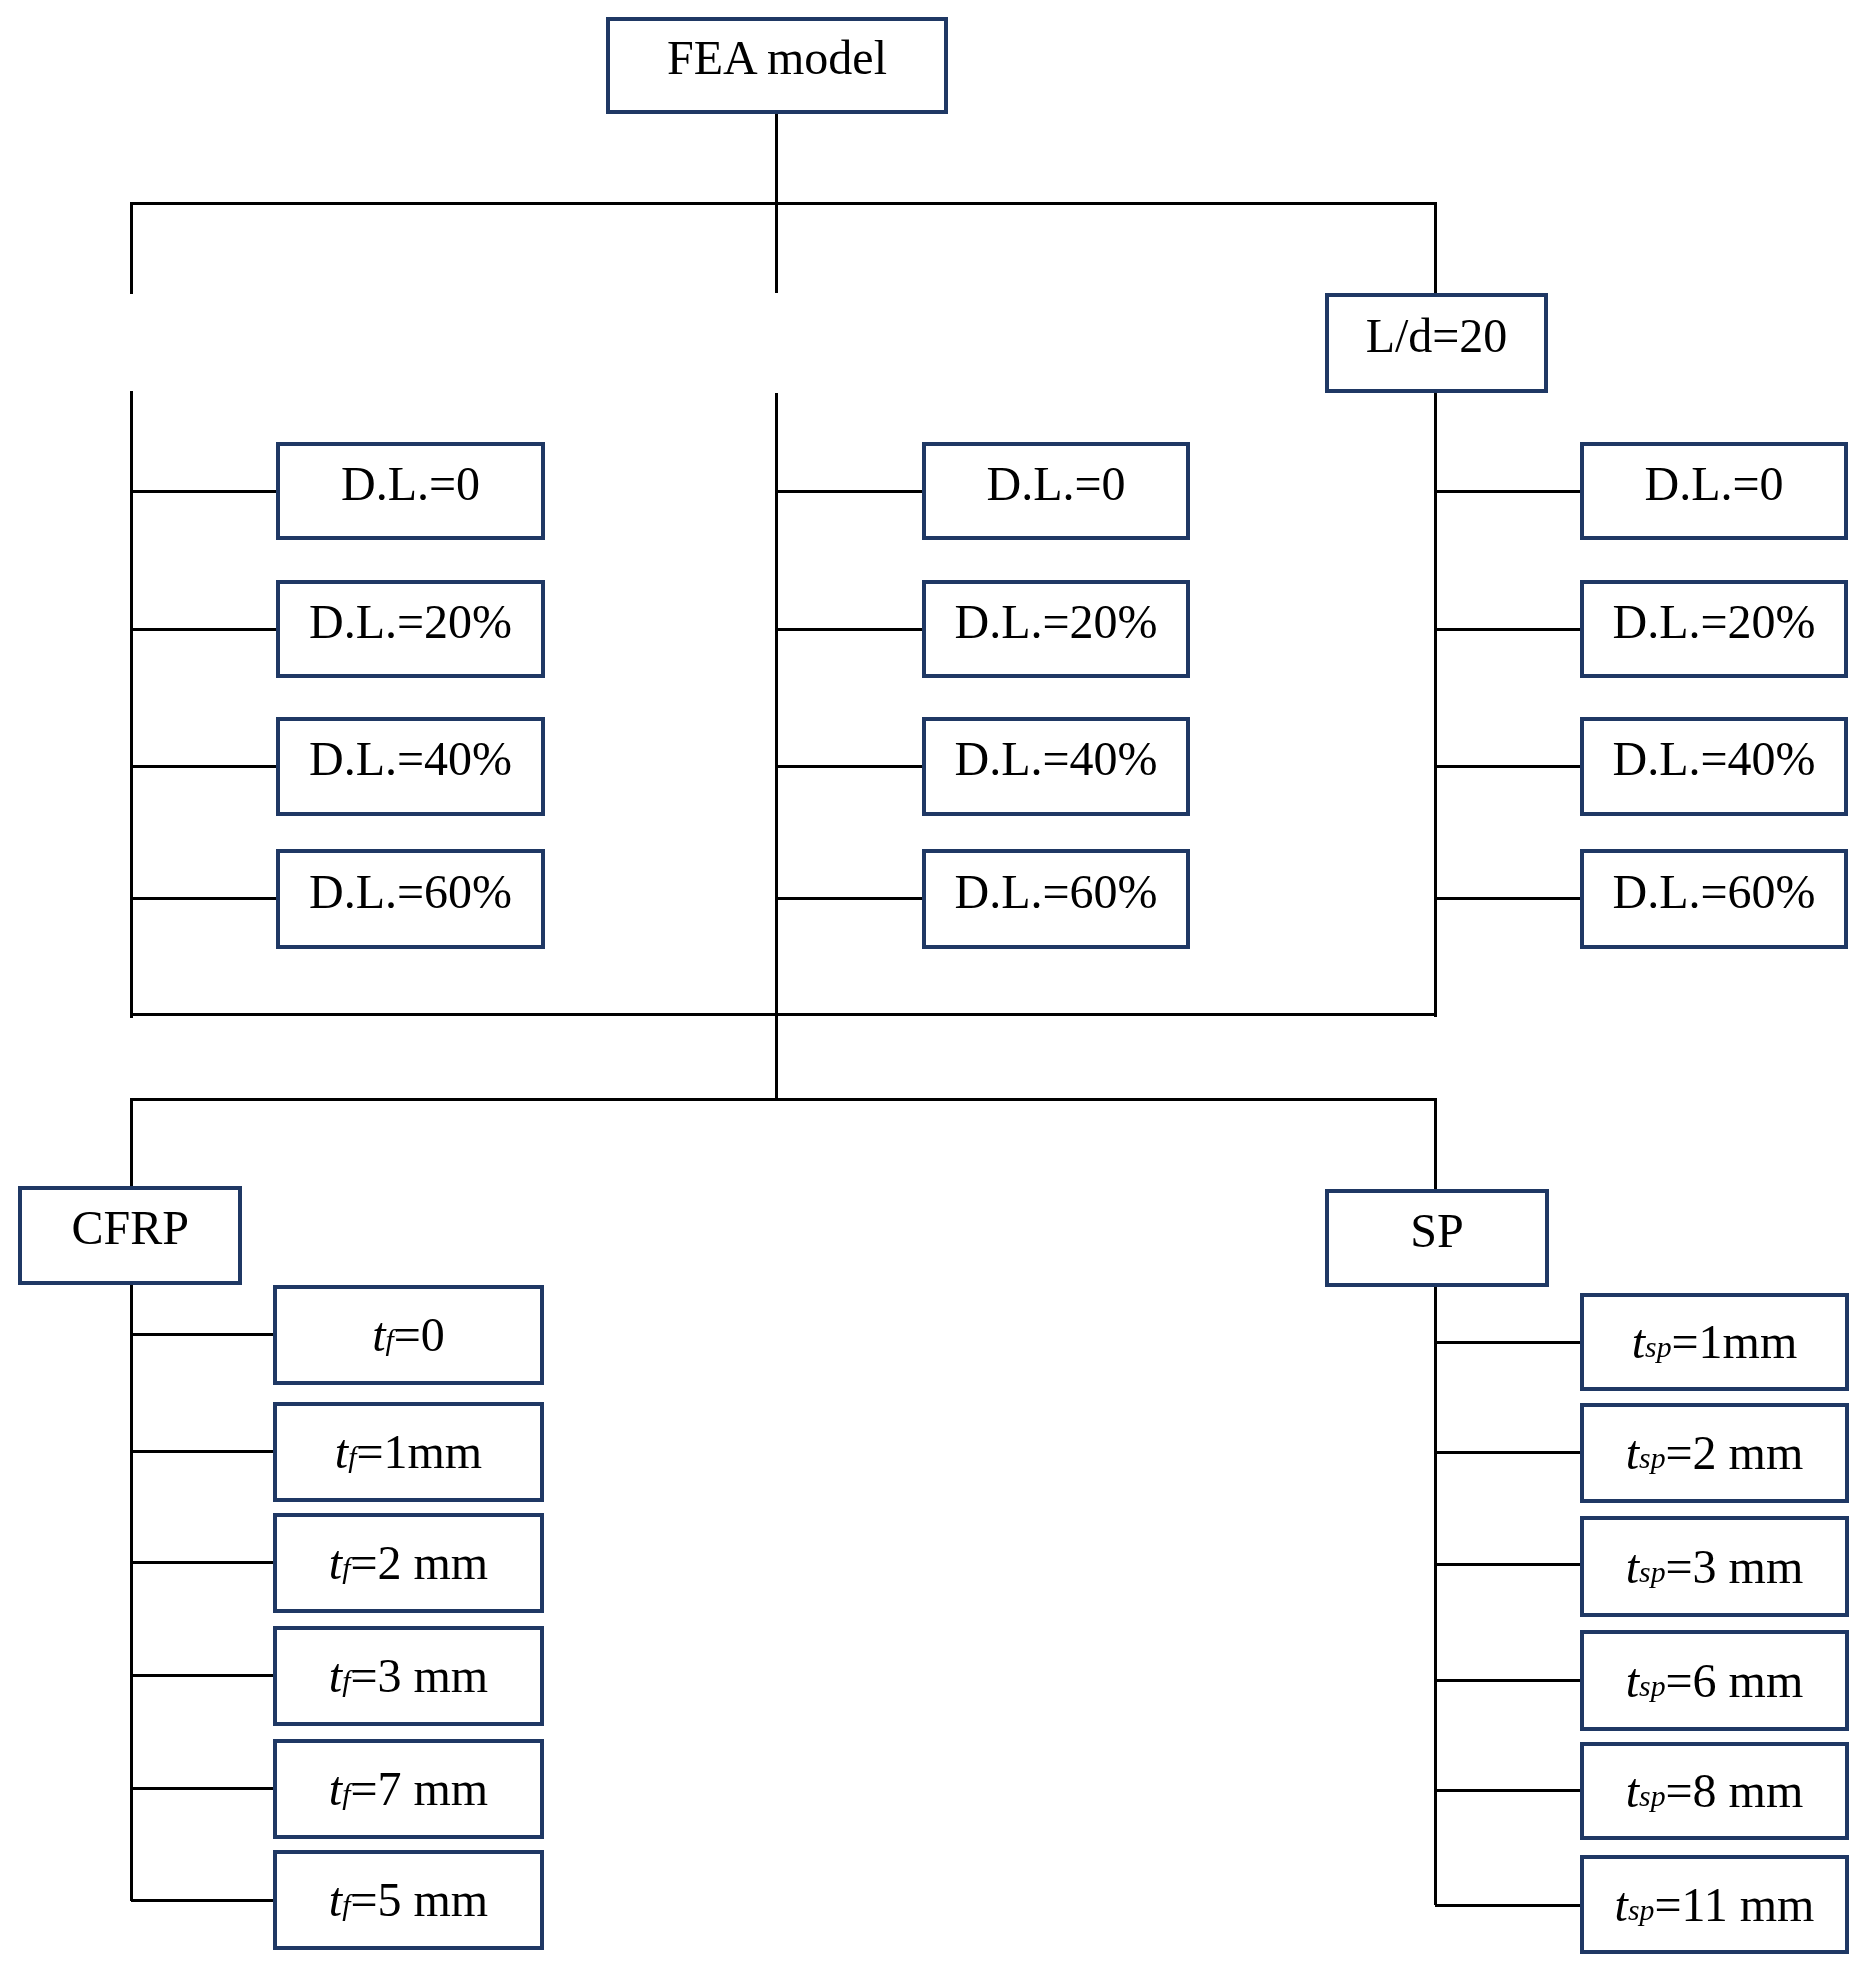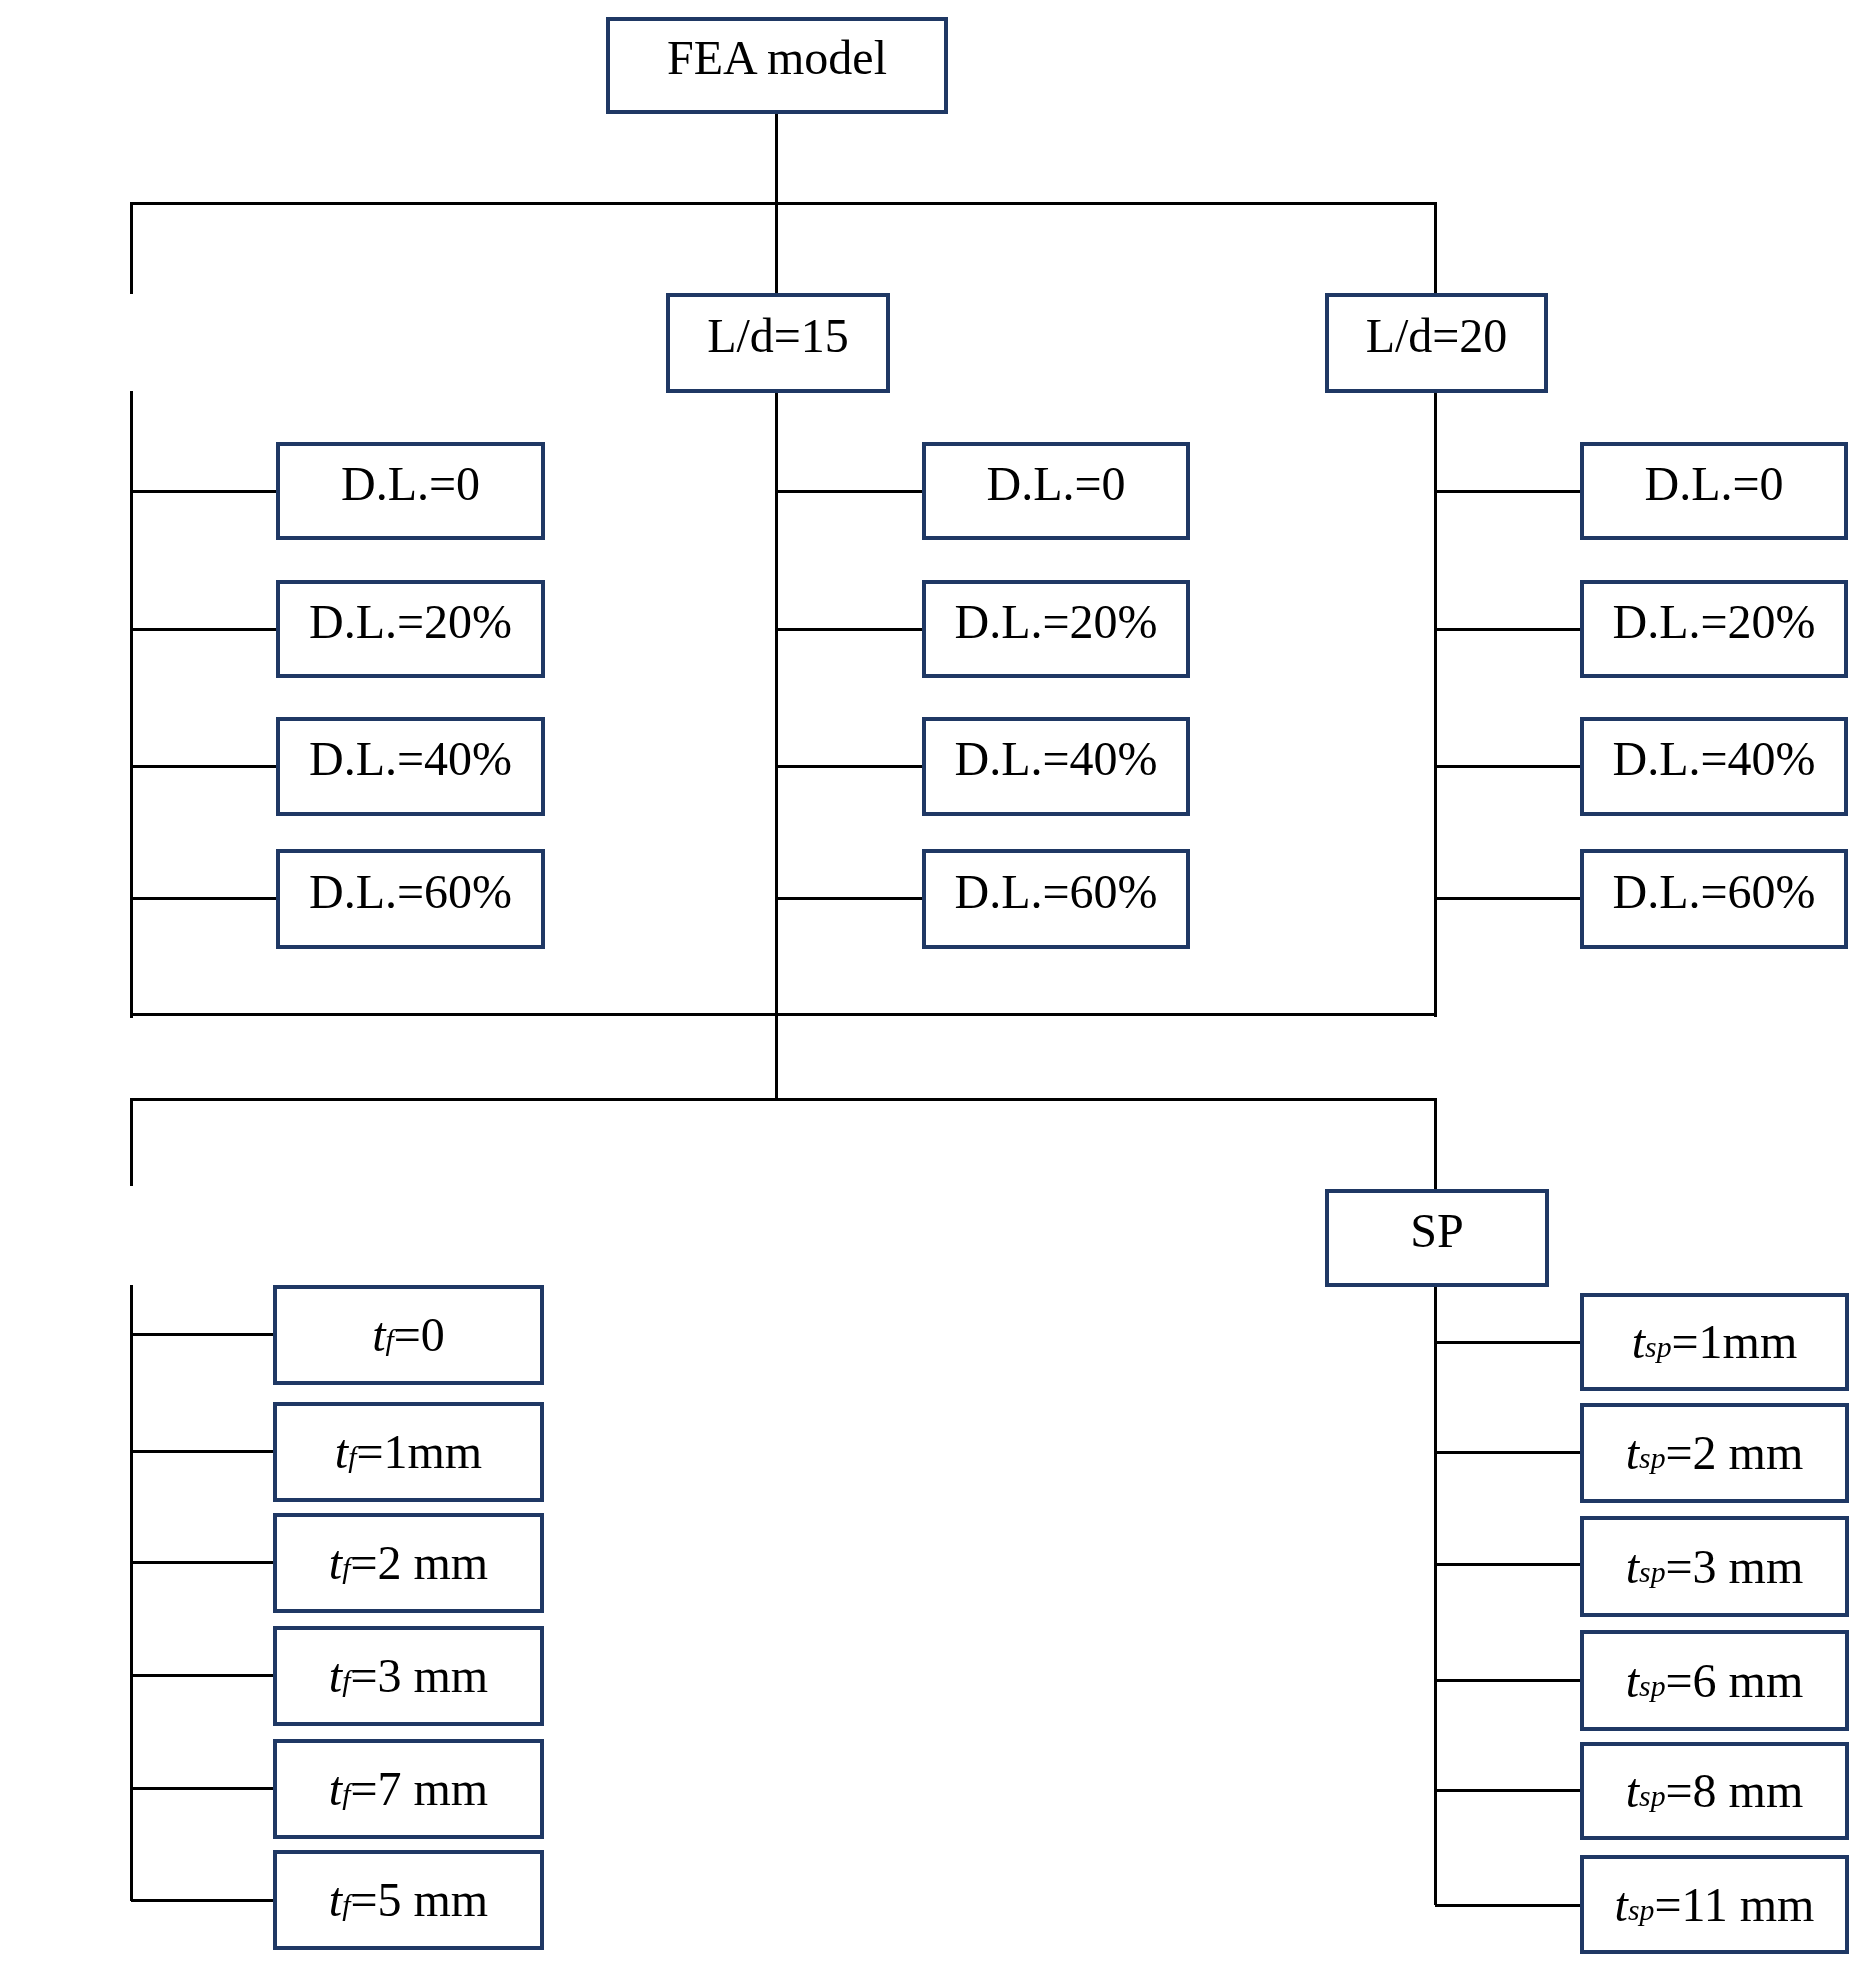--- a/index.html
+++ b/index.html
@@ -84,23 +84,20 @@
   <div class="hline" style="left:1435px;top:1451px;width:145px;"></div>
   <div class="hline" style="left:1435px;top:1563px;width:145px;"></div>
   <div class="hline" style="left:1435px;top:1679px;width:145px;"></div>
   <div class="hline" style="left:1435px;top:1789px;width:145px;"></div>
   <div class="hline" style="left:1435px;top:1904px;width:145px;"></div>
 
   <div class="box up" style="left:606px;top:17px;width:342px;height:97px;">
     <span>FEA model</span>
   </div>
 
-  <div class="box up" style="left:666px;top:293px;width:224px;height:100px;">
-    <span>L/d=15</span>
-  </div>
   <div class="box up" style="left:1325px;top:293px;width:223px;height:100px;">
     <span>L/d=20</span>
   </div>
 
   <div class="box up" style="left:276px;top:442px;width:269px;height:98px;">
     <span>D.L.=0</span>
   </div>
   <div class="box up" style="left:276px;top:580px;width:269px;height:98px;">
     <span>D.L.=20%</span>
   </div>
@@ -130,20 +127,23 @@
   <div class="box up" style="left:1580px;top:580px;width:268px;height:98px;">
     <span>D.L.=20%</span>
   </div>
   <div class="box up" style="left:1580px;top:717px;width:268px;height:99px;">
     <span>D.L.=40%</span>
   </div>
   <div class="box up" style="left:1580px;top:849px;width:268px;height:100px;">
     <span>D.L.=60%</span>
   </div>
 
+  <div class="box up" style="left:18.3px;top:1186px;width:224px;height:99px;">
+    <span>CFRP</span>
+  </div>
   <div class="box" style="left:273px;top:1285px;width:271px;height:100px;">
     <span class="tvar">t</span>
       <sub class="tsub">f</sub>
       <span>=0</span>
   </div>
   <div class="box" style="left:273px;top:1402px;width:271px;height:100px;">
     <span class="tvar">t</span>
       <sub class="tsub">f</sub>
       <span>=1mm</span>
   </div>

